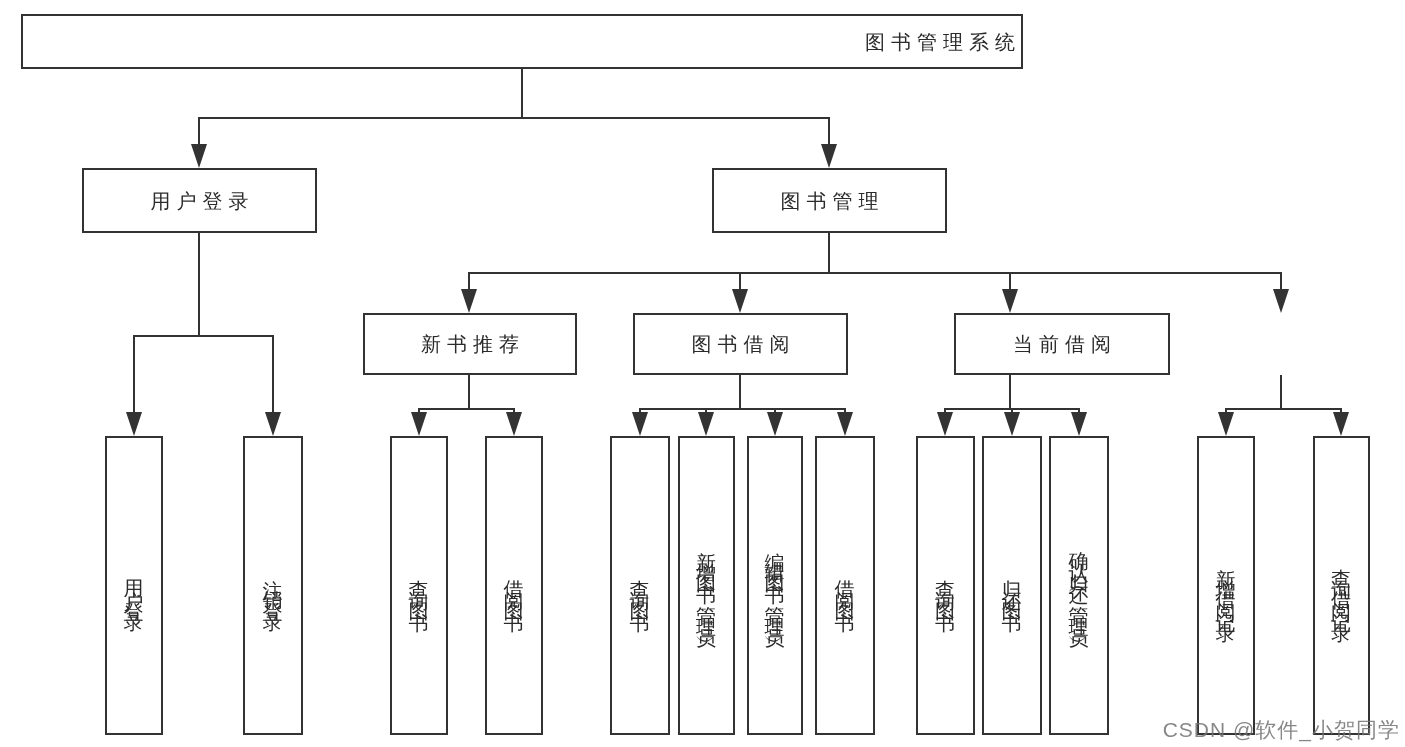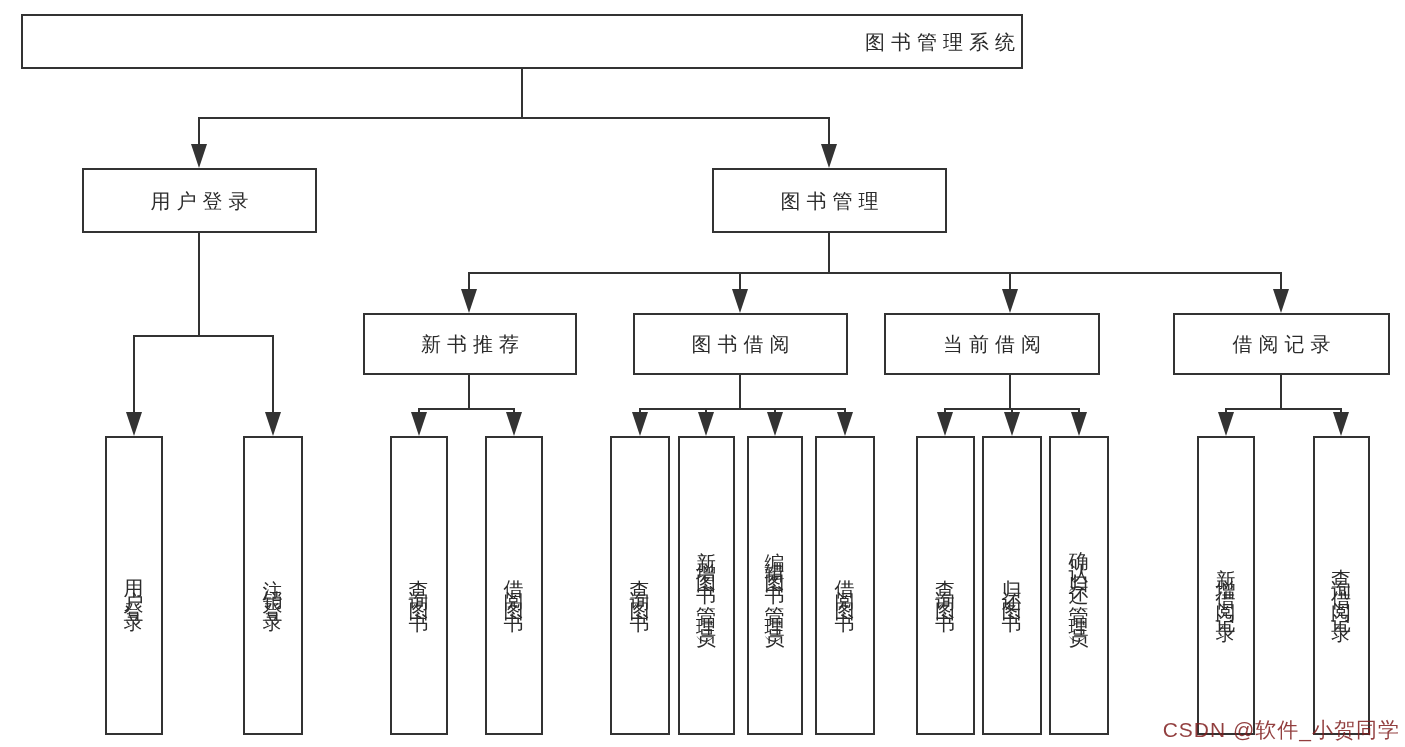--- a/index.html
+++ b/index.html
@@ -41,21 +41,21 @@
     position:absolute;
     width:0;height:0;
     border-left:8px solid transparent;
     border-right:8px solid transparent;
     border-top:24px solid #333333;
   }
   .watermark{
     position:absolute;
     right:5px;bottom:3px;
     font-size:21px;
-    color:#7f1d1d;
+    color:#737373;
     opacity:.85;
     letter-spacing:1px;
     white-space:nowrap;
   }
 </style>
 </head>
 <body>
 
 <div class="canvas">
 
@@ -94,25 +94,22 @@
   <div class="arrow" style="left:732px;top:289px;"></div>
   <div class="arrow" style="left:1002px;top:289px;"></div>
   <div class="arrow" style="left:1273px;top:289px;"></div>
 
   <div class="box hbox" style="left:363px;top:313px;width:214px;height:62px;">
     <span>新书推荐</span>
   </div>
   <div class="box hbox" style="left:633px;top:313px;width:215px;height:62px;">
     <span>图书借阅</span>
   </div>
-  <div class="box hbox" style="left:884px;top:313px;width:216px;height:62px;">
+  <div class="box hbox" style="left:954px;top:313px;width:216px;height:62px;">
     <span>当前借阅</span>
-  </div>
-  <div class="box hbox" style="left:1173px;top:313px;width:217px;height:62px;">
-    <span>借阅记录</span>
   </div>
 
   <div class="vline" style="left:468px;top:375px;height:33px;"></div>
   <div class="hline" style="left:419px;top:408px;width:96px;"></div>
   <div class="vline" style="left:418px;top:408px;height:7px;"></div>
   <div class="vline" style="left:513px;top:408px;height:7px;"></div>
   <div class="arrow" style="left:411px;top:412px;"></div>
   <div class="arrow" style="left:506px;top:412px;"></div>
 
   <div class="vline" style="left:739px;top:375px;height:33px;"></div>

